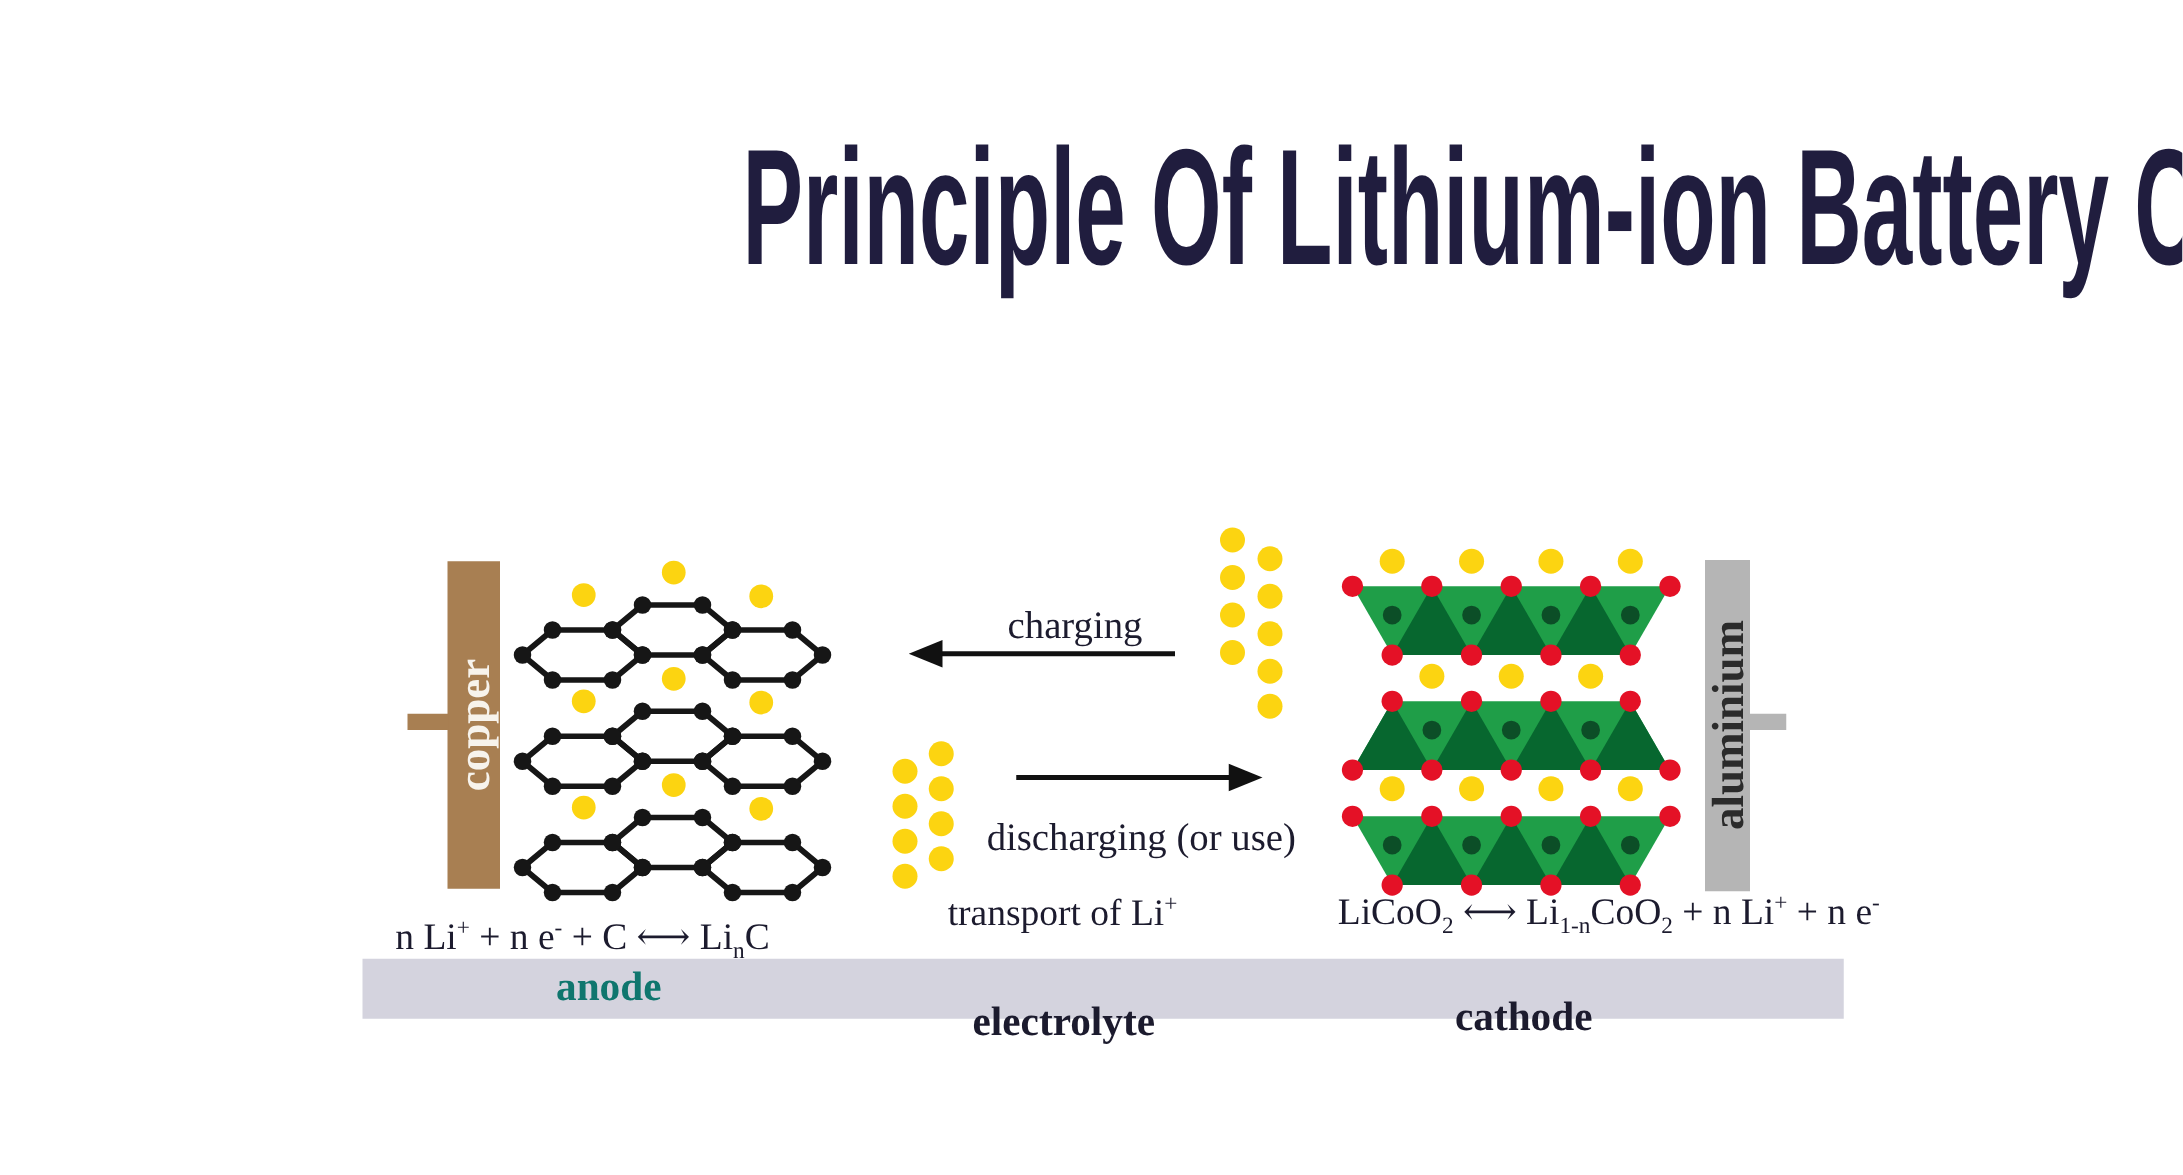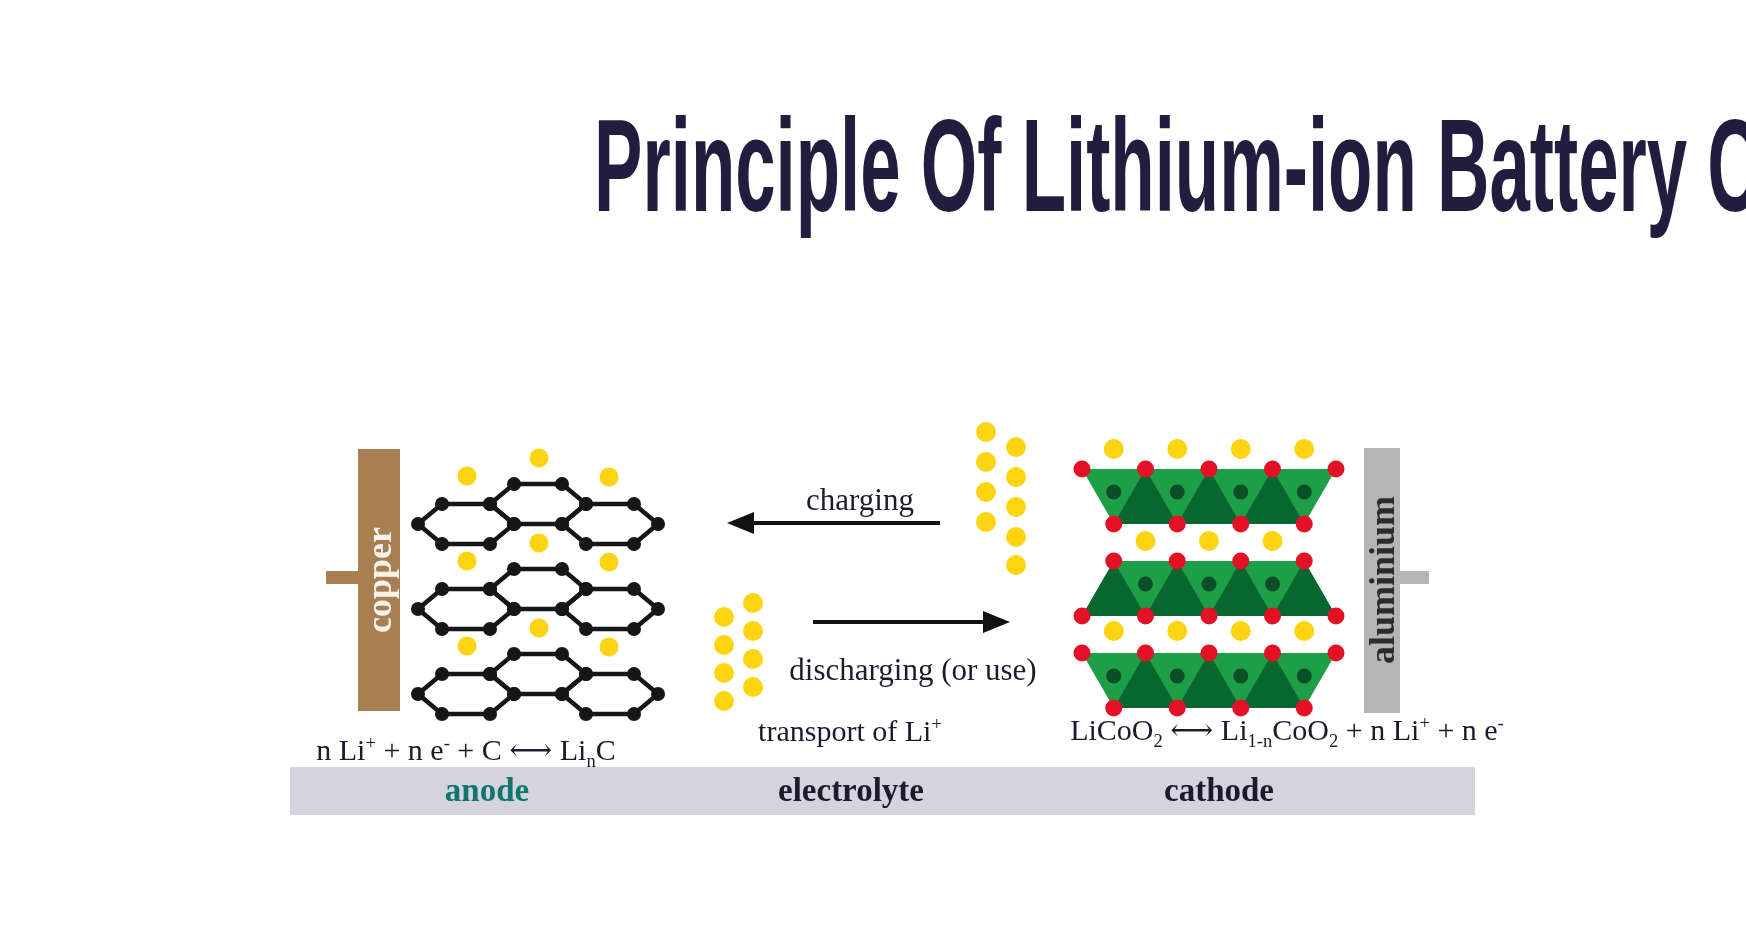--- a/index.html
+++ b/index.html
@@ -216,18 +216,18 @@
 
   <div class="dtext" style="left:848px;top:482px;margin-left:12px;">charging</div>
   <div class="dtext" style="left:913px;top:652px;">discharging (or use)</div>
 
   <div class="dtext eq" style="left:466px;top:712px;margin-top:20px;"><span>n Li</span><sup>+</sup><span> + n e</span><sup>-</sup><span> + C </span><span>⟷</span><span> Li</span><sub>n</sub><span>C</span></div>
   <div class="dtext eq" style="left:850px;top:714px;"><span>transport of Li</span><sup>+</sup></div>
   <div class="dtext eq" style="left:1287px;top:712px;"><span>LiCoO</span><sub>2</sub><span> </span><span>⟷</span><span> Li</span><sub>1-n</sub><span>CoO</span><sub>2</sub><span> + n Li</span><sup>+</sup><span> + n e</span><sup>-</sup></div>
 
   <div id="legend-bar" style="background-color: rgb(212, 211, 222);"></div>
   <div class="legend-label" style="left: 487px; color: #0f766e;">anode</div>
-  <div class="legend-label" style="left: 851px; color: rgb(28, 27, 46);">electrolyte</div>
-  <div class="legend-label" style="left: 1219px; color: rgb(28, 27, 46);">cathode</div>
+  <div class="legend-label" style="left: 851px; color: rgb(28, 27, 46); margin-top: 28px;">electrolyte</div>
+  <div class="legend-label" style="left: 1219px; color: rgb(28, 27, 46); margin-top: 24px;">cathode</div>
 
   <div class="electrode-label" style="left: 379px; top: 580px; color: rgb(247, 243, 236);">copper</div>
   <div class="electrode-label" style="left: 1382px; top: 580px; color: rgb(43, 43, 43);">aluminium</div>
 </div>
 
 </body></html>

